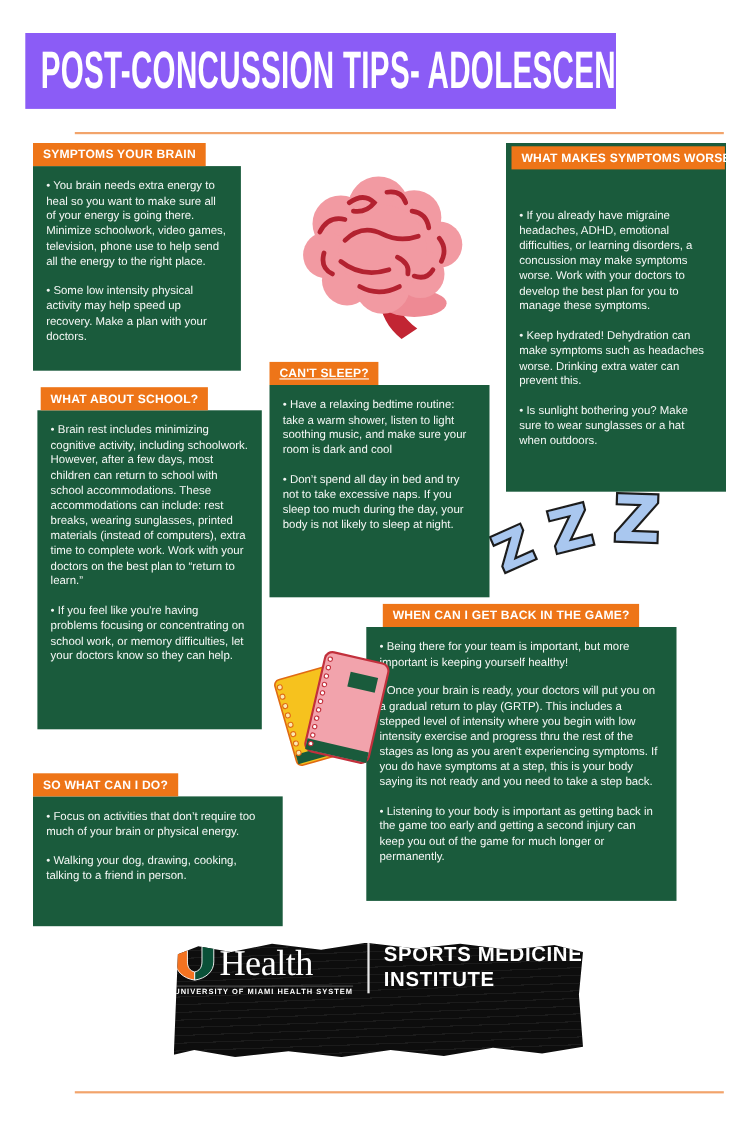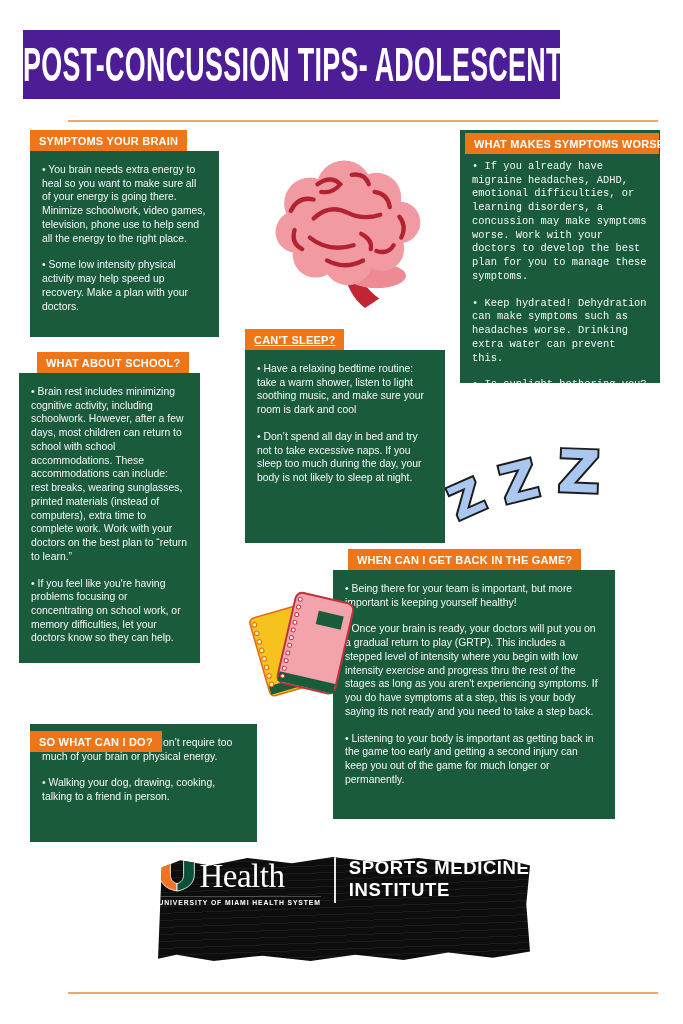--- a/index.html
+++ b/index.html
@@ -13,23 +13,24 @@
     margin: 0 auto;
     background: #ffffff;
     overflow: hidden;
   }
 
   
   .banner {
     position: absolute;
     left: 23px; top: 30px;
     width: 537px; height: 69px;
-    background: #4c1d95;
+    background: #8b5cf6;
     display: flex;
     align-items: center;
+    padding-left: 14px;
   }
   .banner h1 {
     color: #ffffff;
     font-size: 48px;
     font-weight: bold;
     letter-spacing: 0.5px;
     white-space: nowrap;
     transform: scaleX(0.56);
     transform-origin: left center;
   }
@@ -68,34 +69,34 @@
     padding: 12px;
     overflow: hidden;
     z-index: 2;
   }
   .card p { margin: 0 0 13px 0; }
   .card p:last-child { margin-bottom: 0; }
 
   #card-powering { left: 30px; top: 151px; width: 189px; height: 186px; }
   #tab-powering  { left: 30px; top: 130px; }
 
-  #card-symptoms { left: 460px; top: 130px; width: 200px; height: 253px; padding-top: 30px; font-family: Liberation Mono, monospace; }
+  #card-symptoms { left: 460px; top: 130px; width: 200px; height: 317px; padding-top: 60px; }
   #tab-symptoms  { left: 465px; top: 133px; width: 194px; }
 
   #card-sleep { left: 245px; top: 350px; width: 200px; height: 193px; }
   #tab-sleep  { left: 245px; top: 329px; text-decoration: underline; }
 
-  #card-school { left: 19px; top: 373px; width: 181px; height: 290px; }
+  #card-school { left: 34px; top: 373px; width: 204px; height: 290px; }
   #tab-school  { left: 37px; top: 352px; }
 
   #card-game { left: 333px; top: 570px; width: 282px; height: 249px; }
   #tab-game  { left: 348px; top: 549px; }
 
   #card-sowhat { left: 30px; top: 724px; width: 227px; height: 118px; }
-  #tab-sowhat  { left: 30px; top: 703px; margin-top: 28px; }
+  #tab-sowhat  { left: 30px; top: 703px; }
 
   
   .brain-wrap { position: absolute; left: 260px; top: 150px; width: 172px; height: 160px; z-index: 1; }
   .notebooks-wrap { position: absolute; left: 238px; top: 584px; width: 118px; height: 126px; z-index: 4; }
 
   .zzz {
     position: absolute; left: 448px; top: 438px;
     width: 175px; height: 100px; z-index: 1;
   }
   .zzz span {

